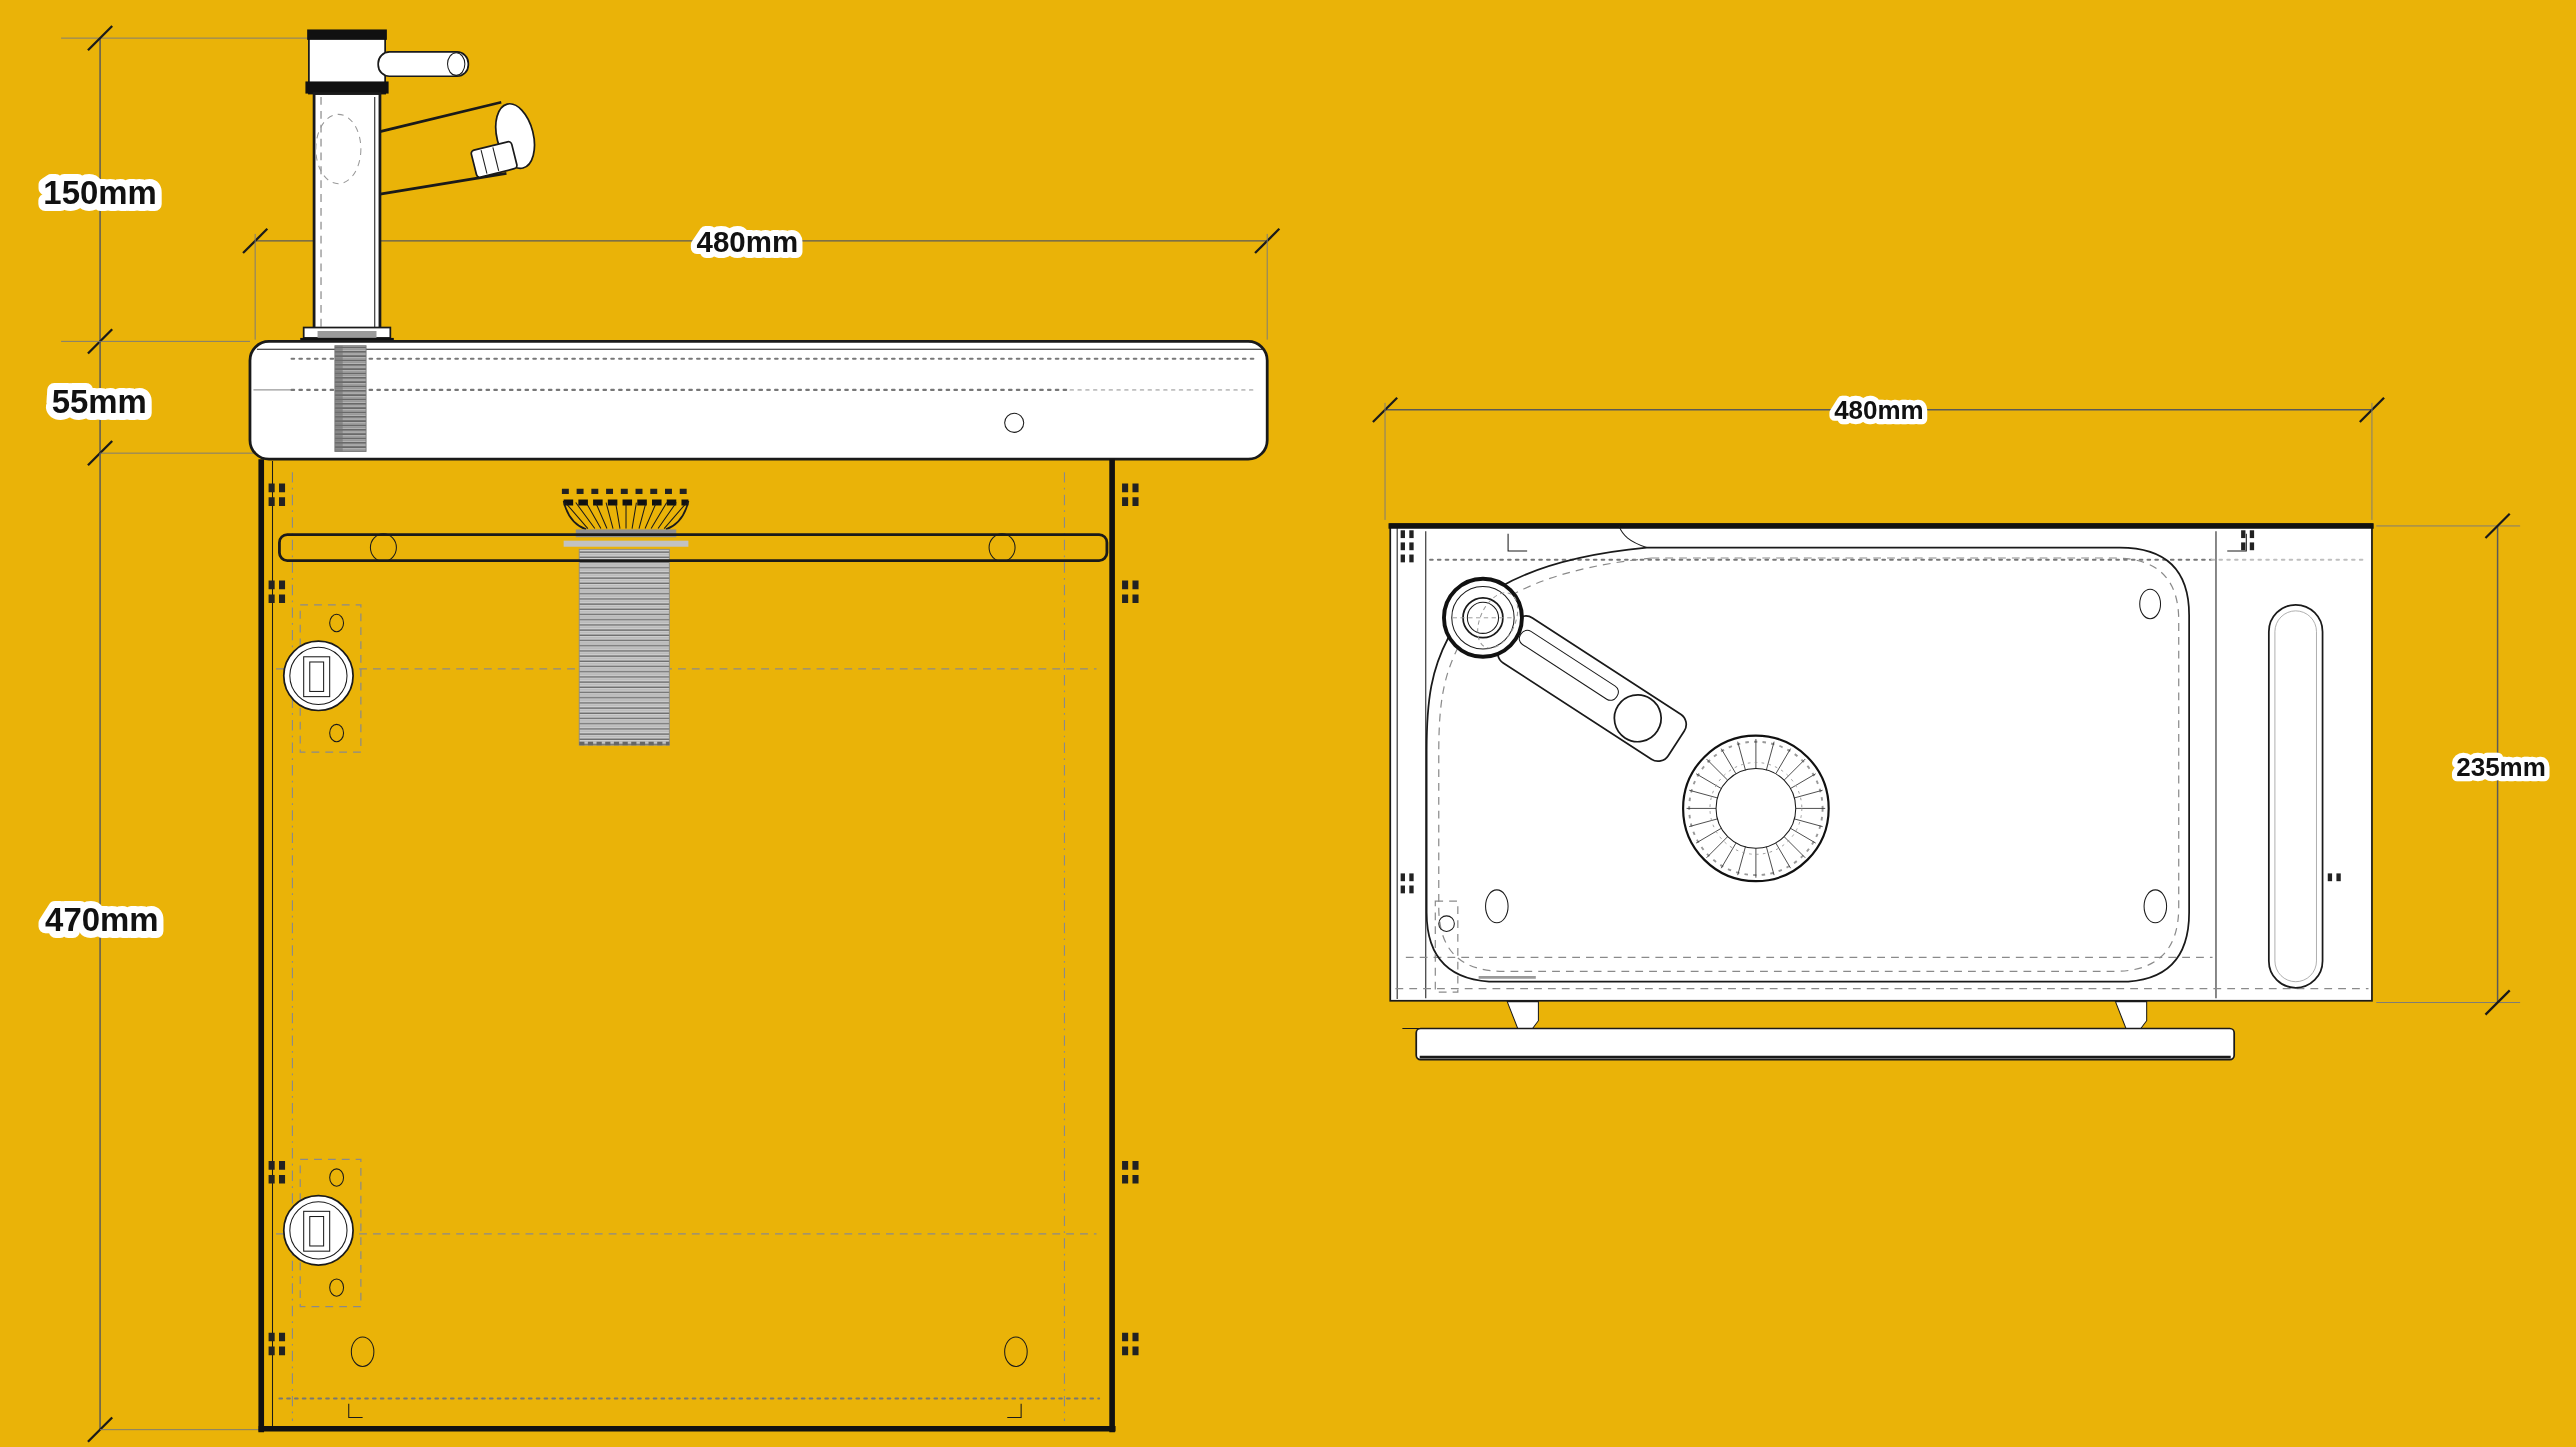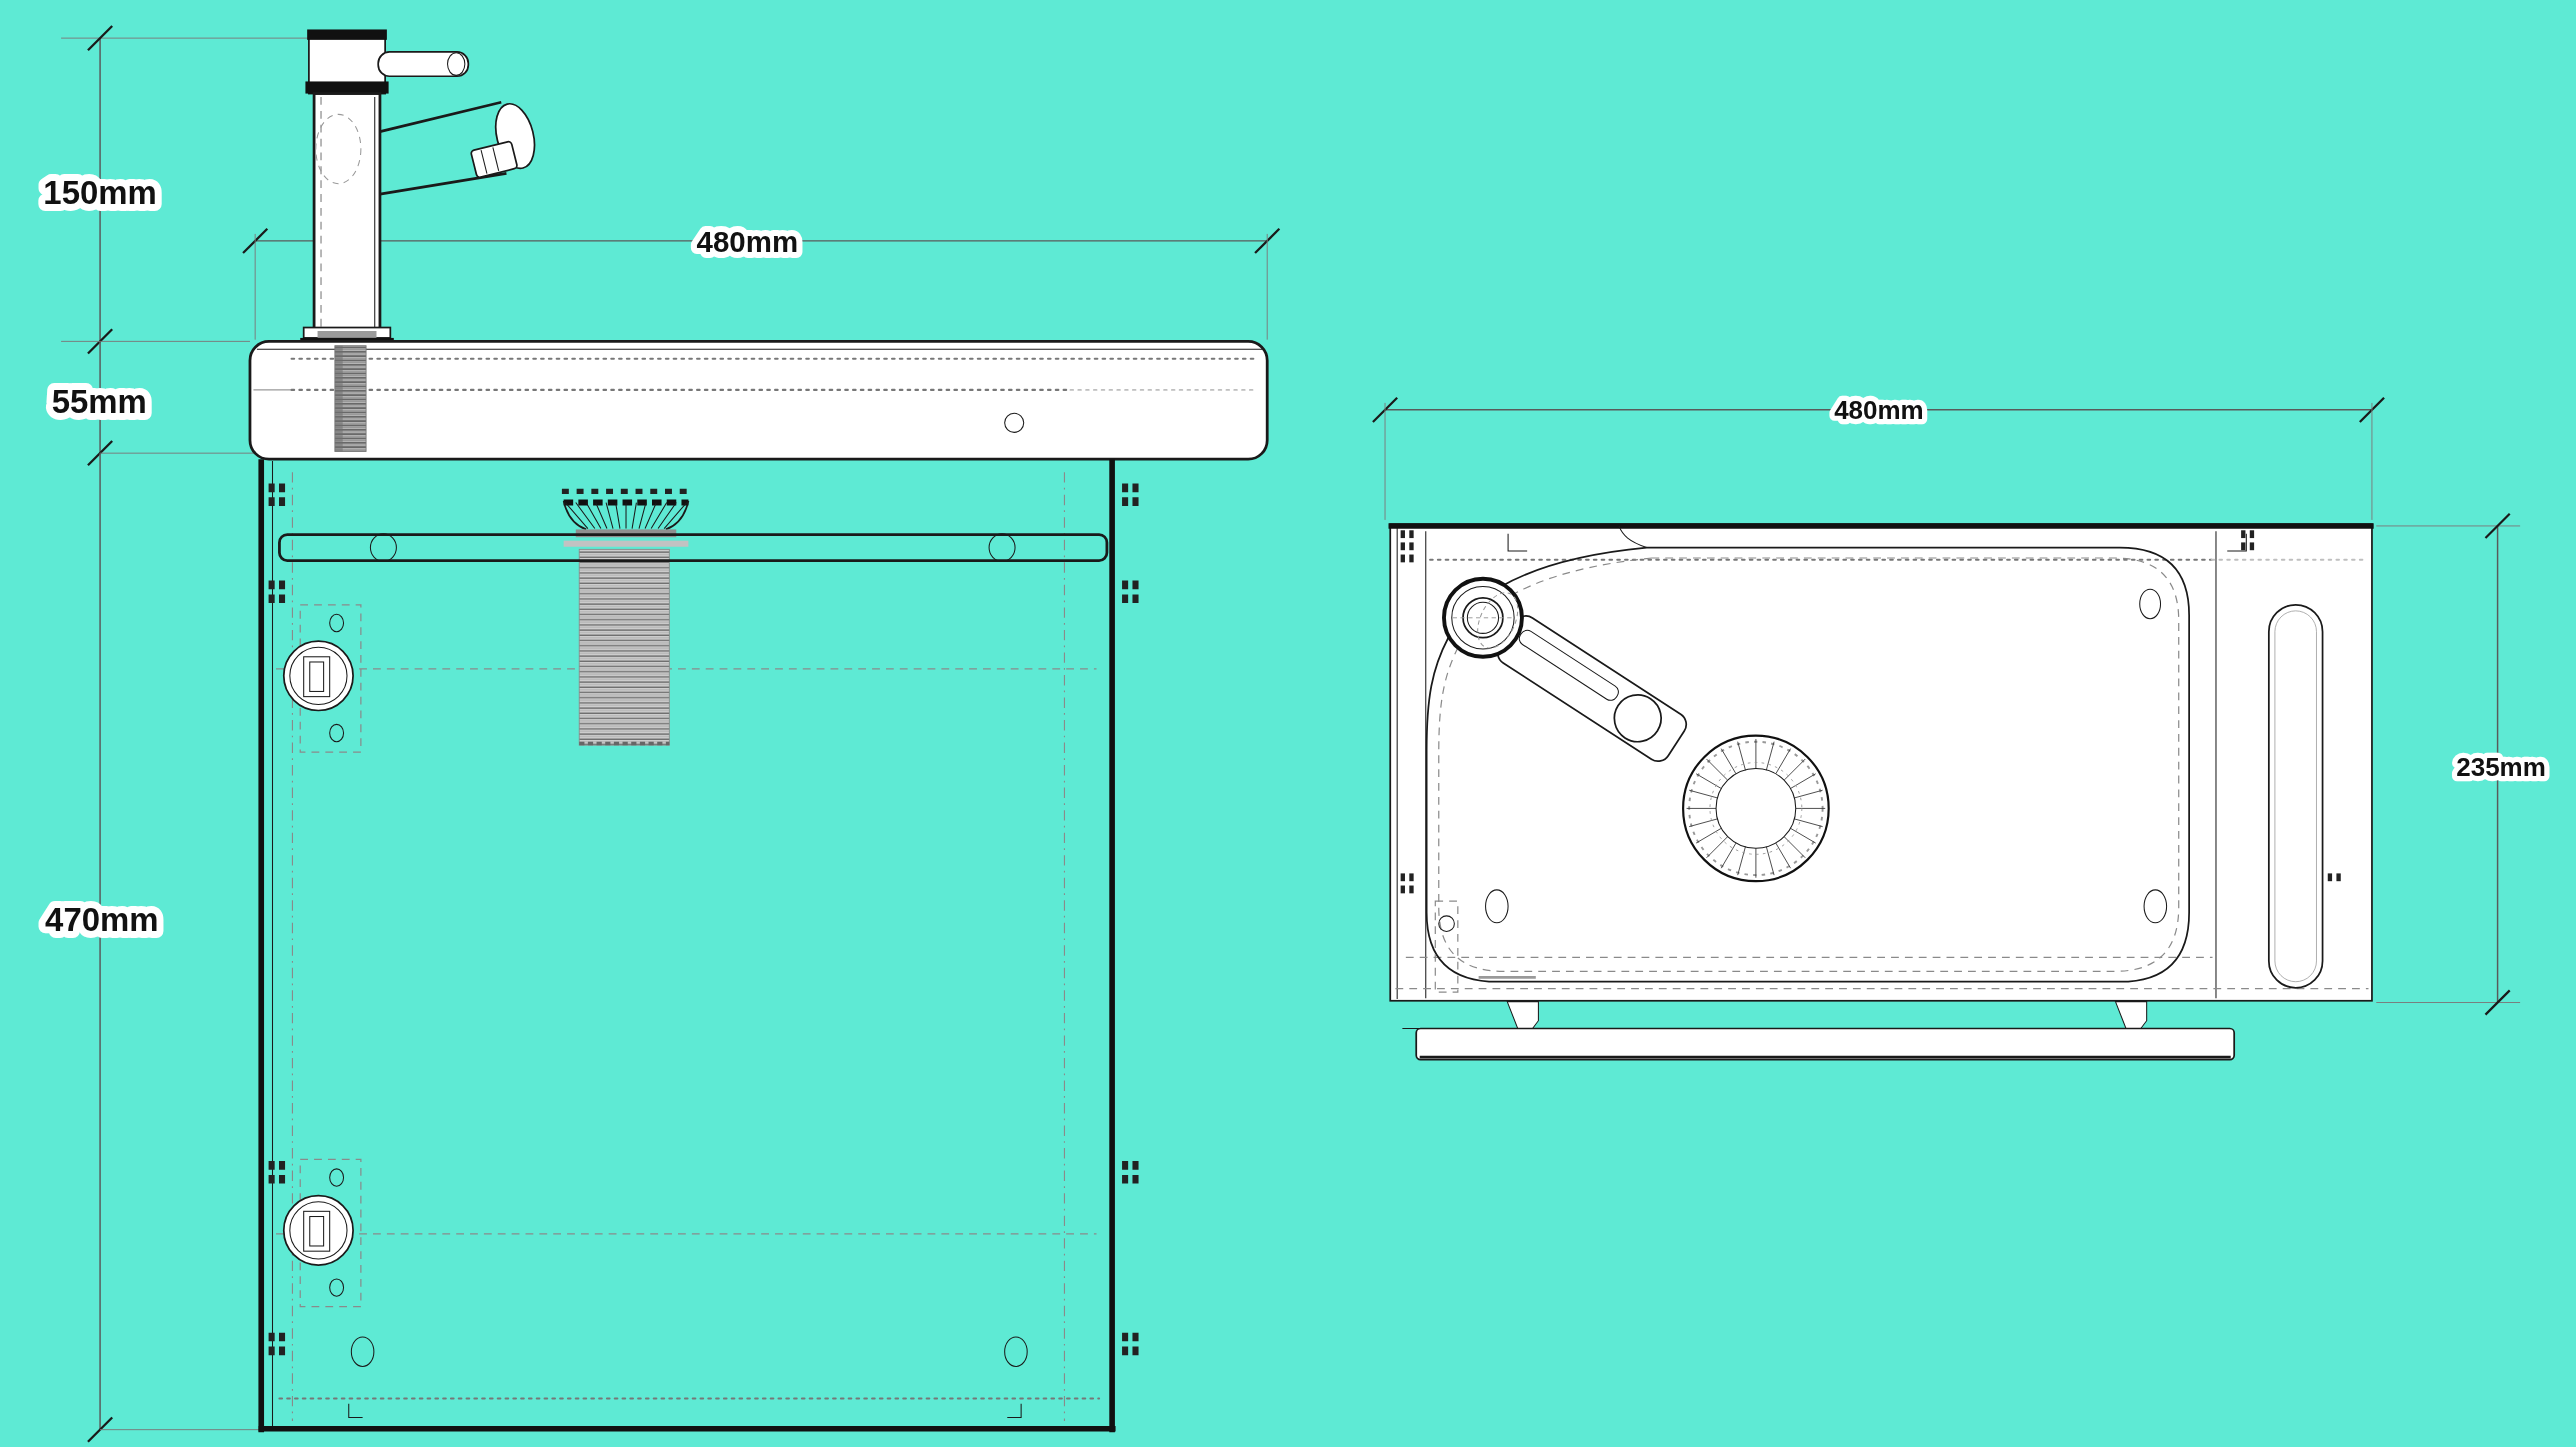--- a/index.html
+++ b/index.html
@@ -1,16 +1,16 @@
 <!DOCTYPE html>
 <html style="font-size:14px"><head>
 <meta charset="utf-8">
 <style>
   html,body { margin:0; padding:0; background:#ffffff; }
-  .sheet { position:relative; width:2576px; height:1447px; background:#5eead4;
+  .sheet { position:relative; width:2576px; height:1447px; background:#eab308;
            font-family:"Liberation Sans","DejaVu Sans",sans-serif; }
   svg { display:block; }
   .ln   { stroke:#1a1a1a; fill:none; stroke-width:2; }
   .ln1  { stroke:#1a1a1a; fill:none; stroke-width:1.2; }
   .ln3  { stroke:#1a1a1a; fill:none; stroke-width:3.2; }
   .thick{ stroke:#111; fill:none; stroke-width:6.5; }
   .wfill{ fill:#ffffff; }
   .dim  { stroke:#5a5a5a; fill:none; stroke-width:1.7; }
   .dimx { stroke:#7a7a7a; fill:none; stroke-width:1.1; }
   .slash{ stroke:#1a1a1a; fill:none; stroke-width:2.6; }

